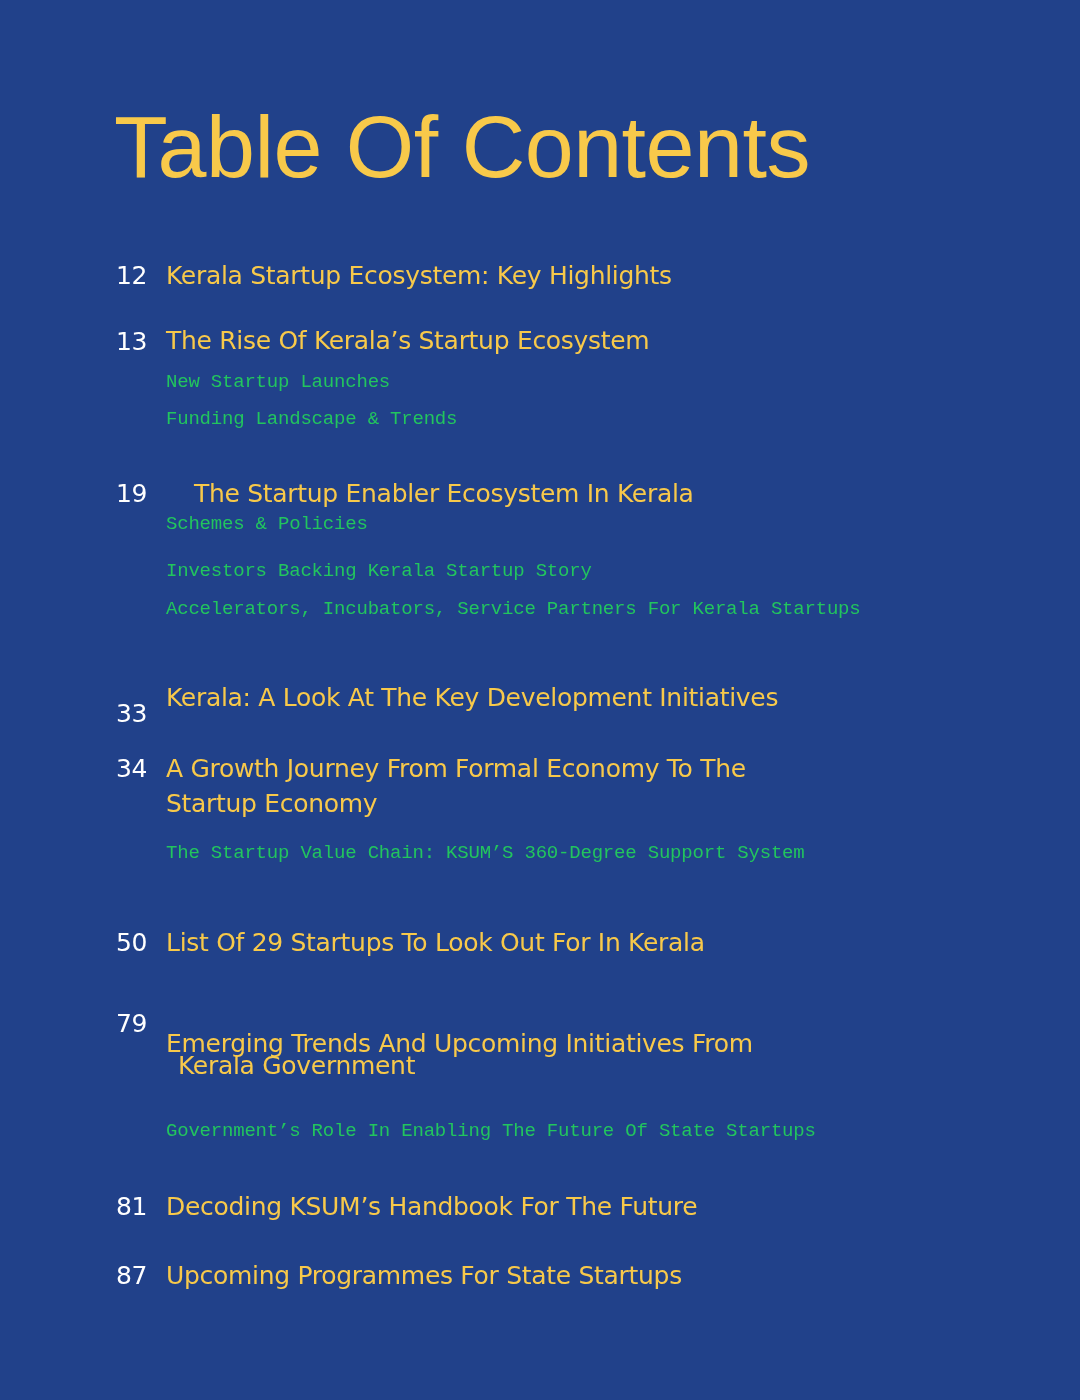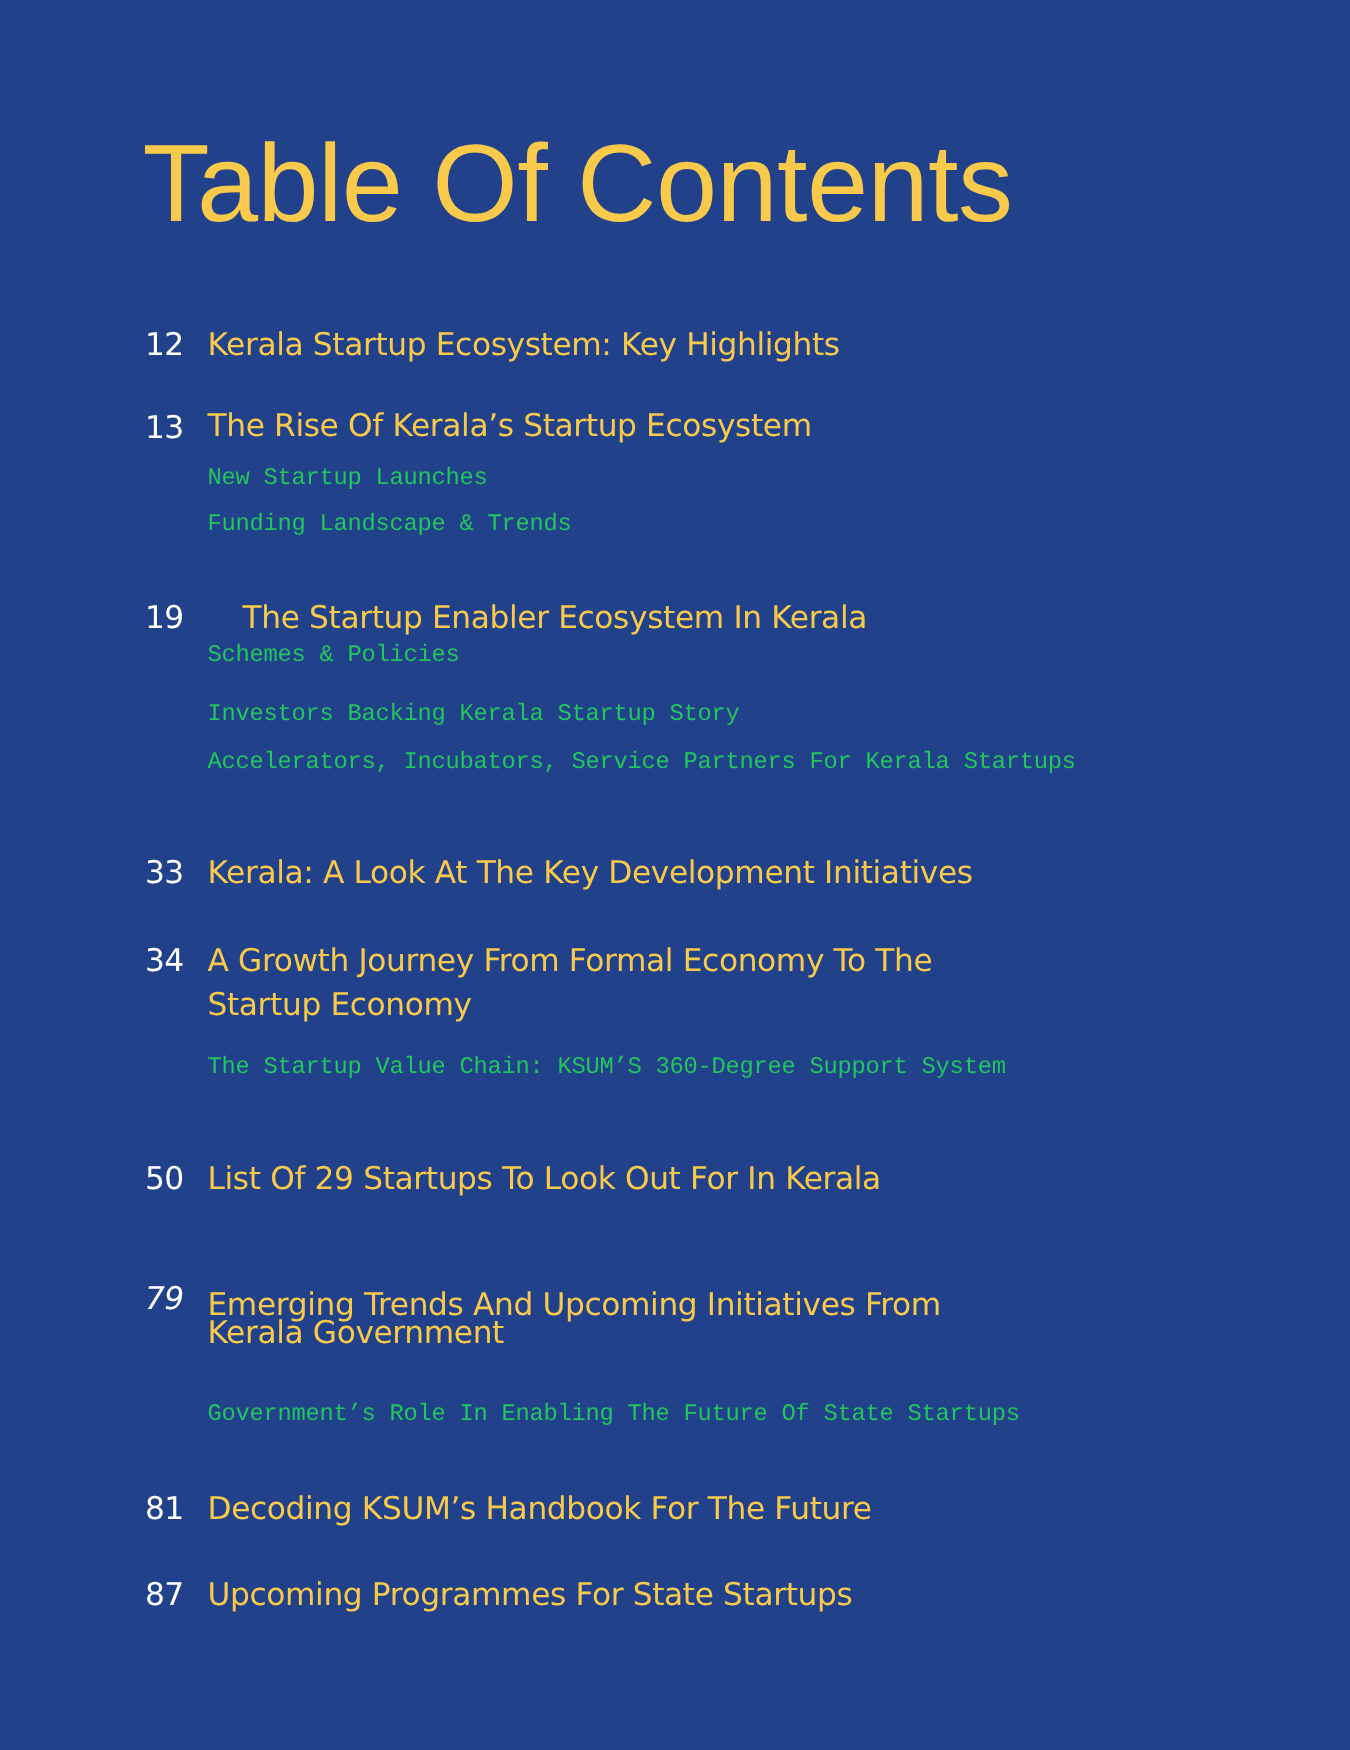--- a/index.html
+++ b/index.html
@@ -85,40 +85,40 @@
 
 <div class="entry" style="top:476px;">
   <span class="entry-num" style="top:0;">19</span>
   <span class="entry-title" style="top:0;margin-left:28px;">The Startup Enabler Ecosystem In Kerala</span>
   <span class="sub" style="top:35px;">Schemes &amp; Policies</span>
   <span class="sub" style="top:82px;">Investors Backing Kerala Startup Story</span>
   <span class="sub" style="top:120px;">Accelerators, Incubators, Service Partners For Kerala Startups</span>
 </div>
 
 <div class="entry" style="top:680px;">
-  <span class="entry-num" style="top:0;">33</span>
+  <span class="entry-num" style="top:16px;">33</span>
   <span class="entry-title" style="top:0;">Kerala: A Look At The Key Development Initiatives</span>
 </div>
 
 <div class="entry" style="top:751px;">
   <span class="entry-num" style="top:0;">34</span>
   <span class="entry-title" style="top:0;">A Growth Journey From Formal Economy To The</span>
   <span class="entry-title" style="top:35px;">Startup Economy</span>
   <span class="sub" style="top:89px;">The Startup Value Chain: KSUM’S 360-Degree Support System</span>
 </div>
 
 <div class="entry" style="top:925px;">
   <span class="entry-num" style="top:0;">50</span>
   <span class="entry-title" style="top:0;">List Of 29 Startups To Look Out For In Kerala</span>
 </div>
 
 <div class="entry" style="top:1006px;">
-  <span class="entry-num" style="top:15px;font-style:italic;">79</span>
+  <span class="entry-num" style="top:0;">79</span>
   <span class="entry-title" style="top:0;margin-top:20px;">Emerging Trends And Upcoming Initiatives From</span>
-  <span class="entry-title" style="top:42px;">Kerala Government</span>
+  <span class="entry-title" style="top:42px;margin-left:12px;">Kerala Government</span>
   <span class="sub" style="top:112px;text-align:right;">Government’s Role In Enabling The Future Of State Startups</span>
 </div>
 
 <div class="entry" style="top:1189px;">
   <span class="entry-num" style="top:0;">81</span>
   <span class="entry-title" style="top:0;">Decoding KSUM’s Handbook For The Future</span>
 </div>
 
 <div class="entry" style="top:1258px;">
   <span class="entry-num" style="top:0;">87</span>

